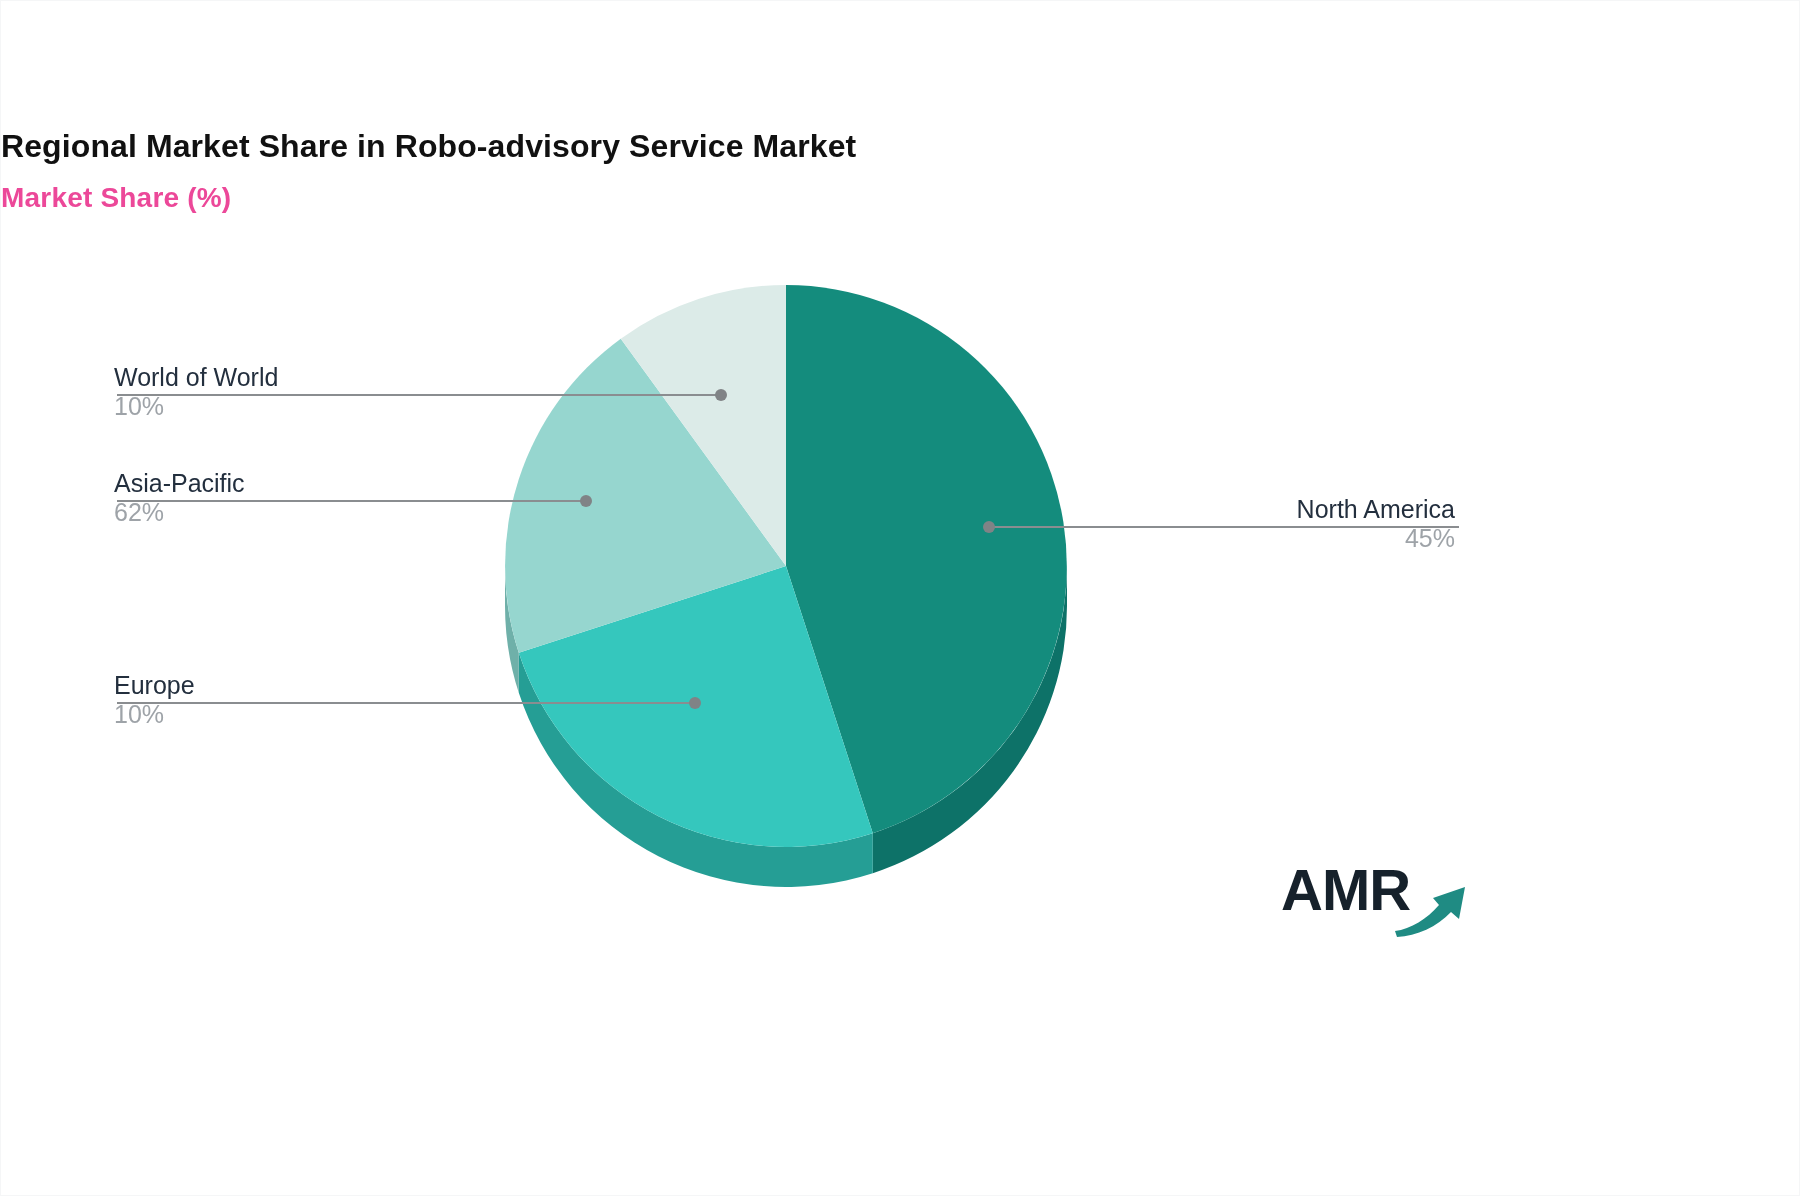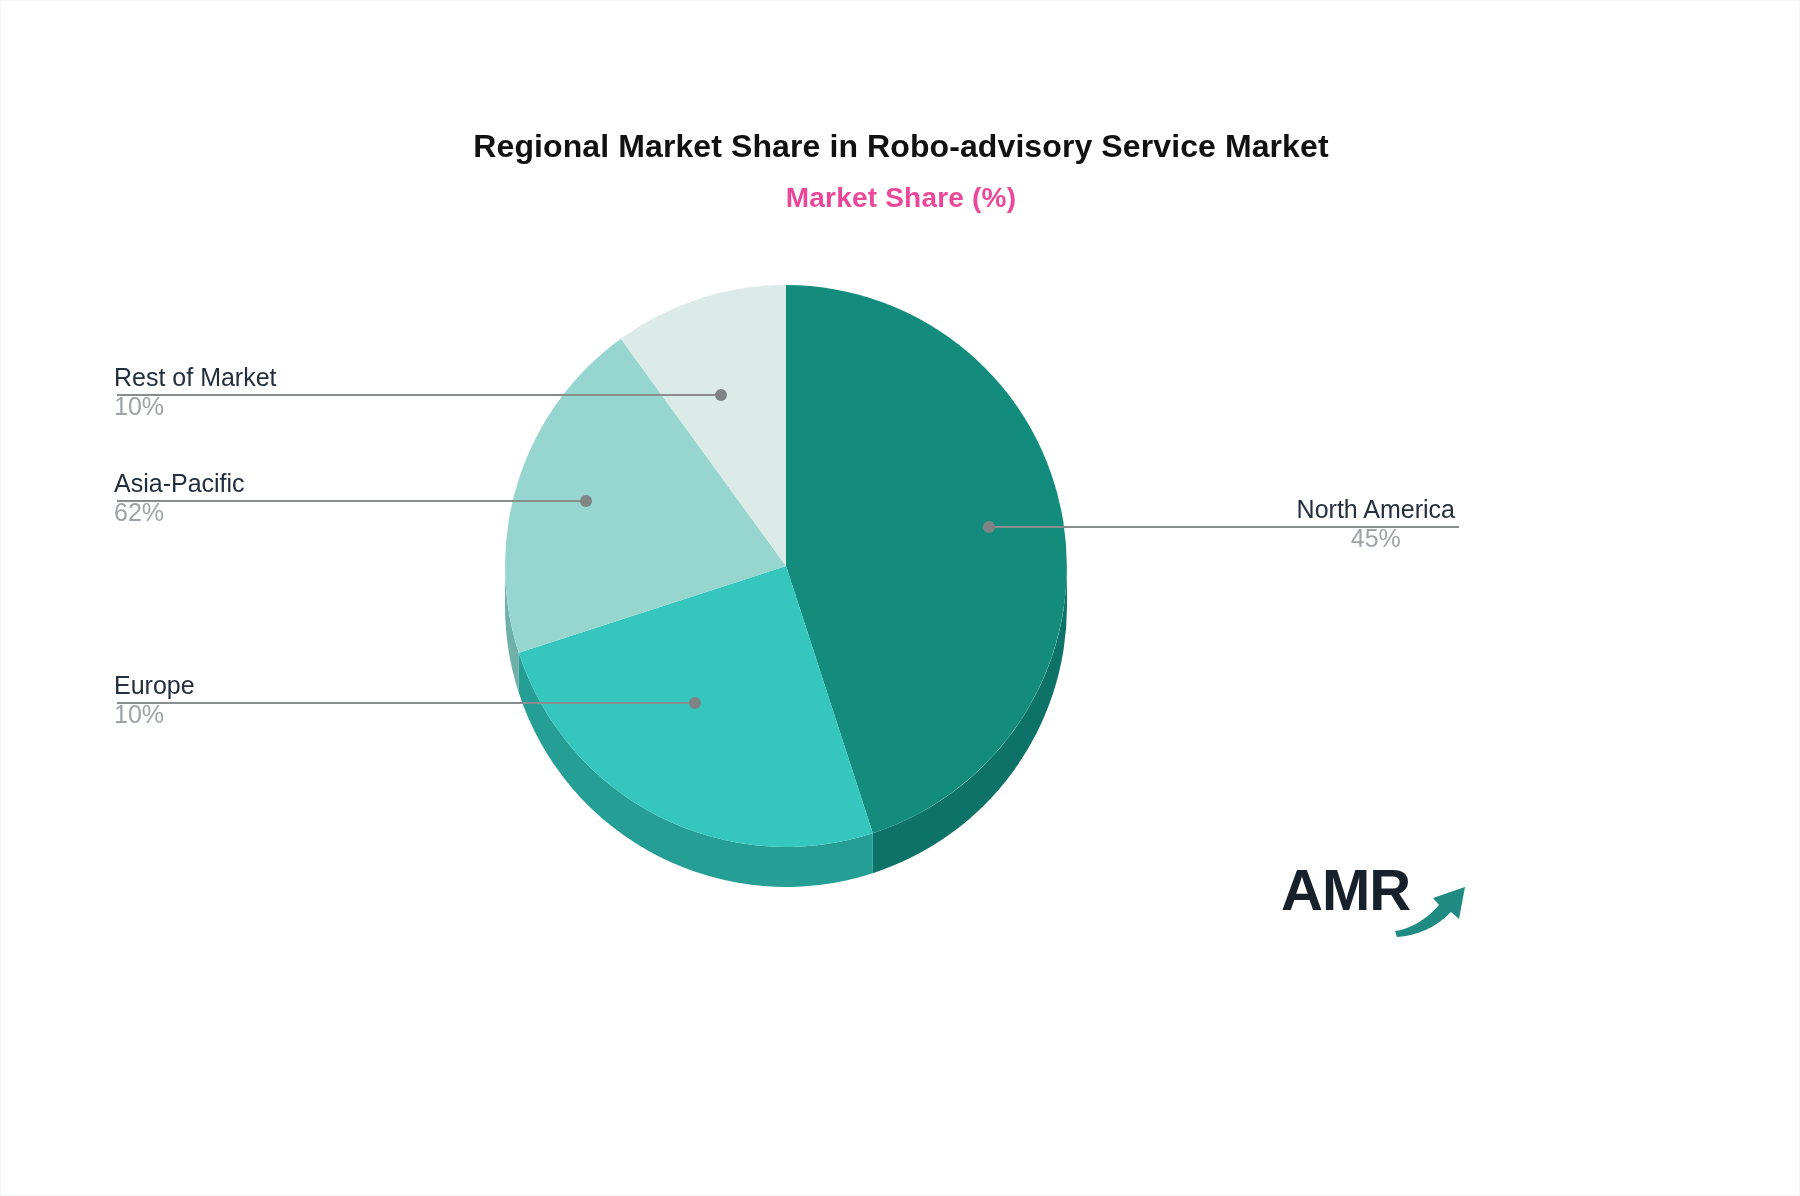--- a/index.html
+++ b/index.html
@@ -23,21 +23,20 @@
     border: 1px solid #f5f6f7;
     box-sizing: border-box;
   }
 
   
   #title-block {
     position: absolute;
     left: 0;
     top: 128px;
     width: 1800px;
-    text-align: center;
   }
   #chart-title {
     font-size: 32px;
     font-weight: bold;
     color: #111111;
     letter-spacing: 0.1px;
     line-height: 1.1;
     margin: 0;
   }
   #chart-subtitle {
@@ -69,21 +68,21 @@
     line-height: 1.15;
     white-space: nowrap;
   }
   .leader-label .ll-value {
     font-size: 25px;
     color: #9ea3a8;
     line-height: 1.15;
     white-space: nowrap;
   }
   .leader-label.align-left  { text-align: left; }
-  .leader-label.align-right { text-align: center; }
+  .leader-label.align-right { text-align: right; }
 
   #label-rest-of-world { left: 113px; top: 362px; }
   #label-asia-pacific  { left: 113px; top: 468px; }
   #label-europe        { left: 113px; top: 670px; }
   #label-north-america { right: 344px; top: 494px; }
 
   
   #amr-logo {
     position: absolute;
     left: 1280px;
@@ -153,21 +152,21 @@
 
       <line x1="116" y1="702" x2="692" y2="702"></line>
       <circle cx="694" cy="702" r="6" fill="#808386" stroke="none"></circle>
 
       <line x1="990" y1="526" x2="1458" y2="526"></line>
       <circle cx="988" cy="526" r="6" fill="#808386" stroke="none"></circle>
     </g>
   </svg>
 
   <div class="leader-label align-left" id="label-rest-of-world">
-    <div class="ll-name">Rest of Market</div>
+    <div class="ll-name">World of World</div>
     <div class="ll-value">10%</div>
   </div>
 
   <div class="leader-label align-left" id="label-asia-pacific">
     <div class="ll-name">Asia-Pacific</div>
     <div class="ll-value">62%</div>
   </div>
 
   <div class="leader-label align-left" id="label-europe">
     <div class="ll-name">Europe</div>

